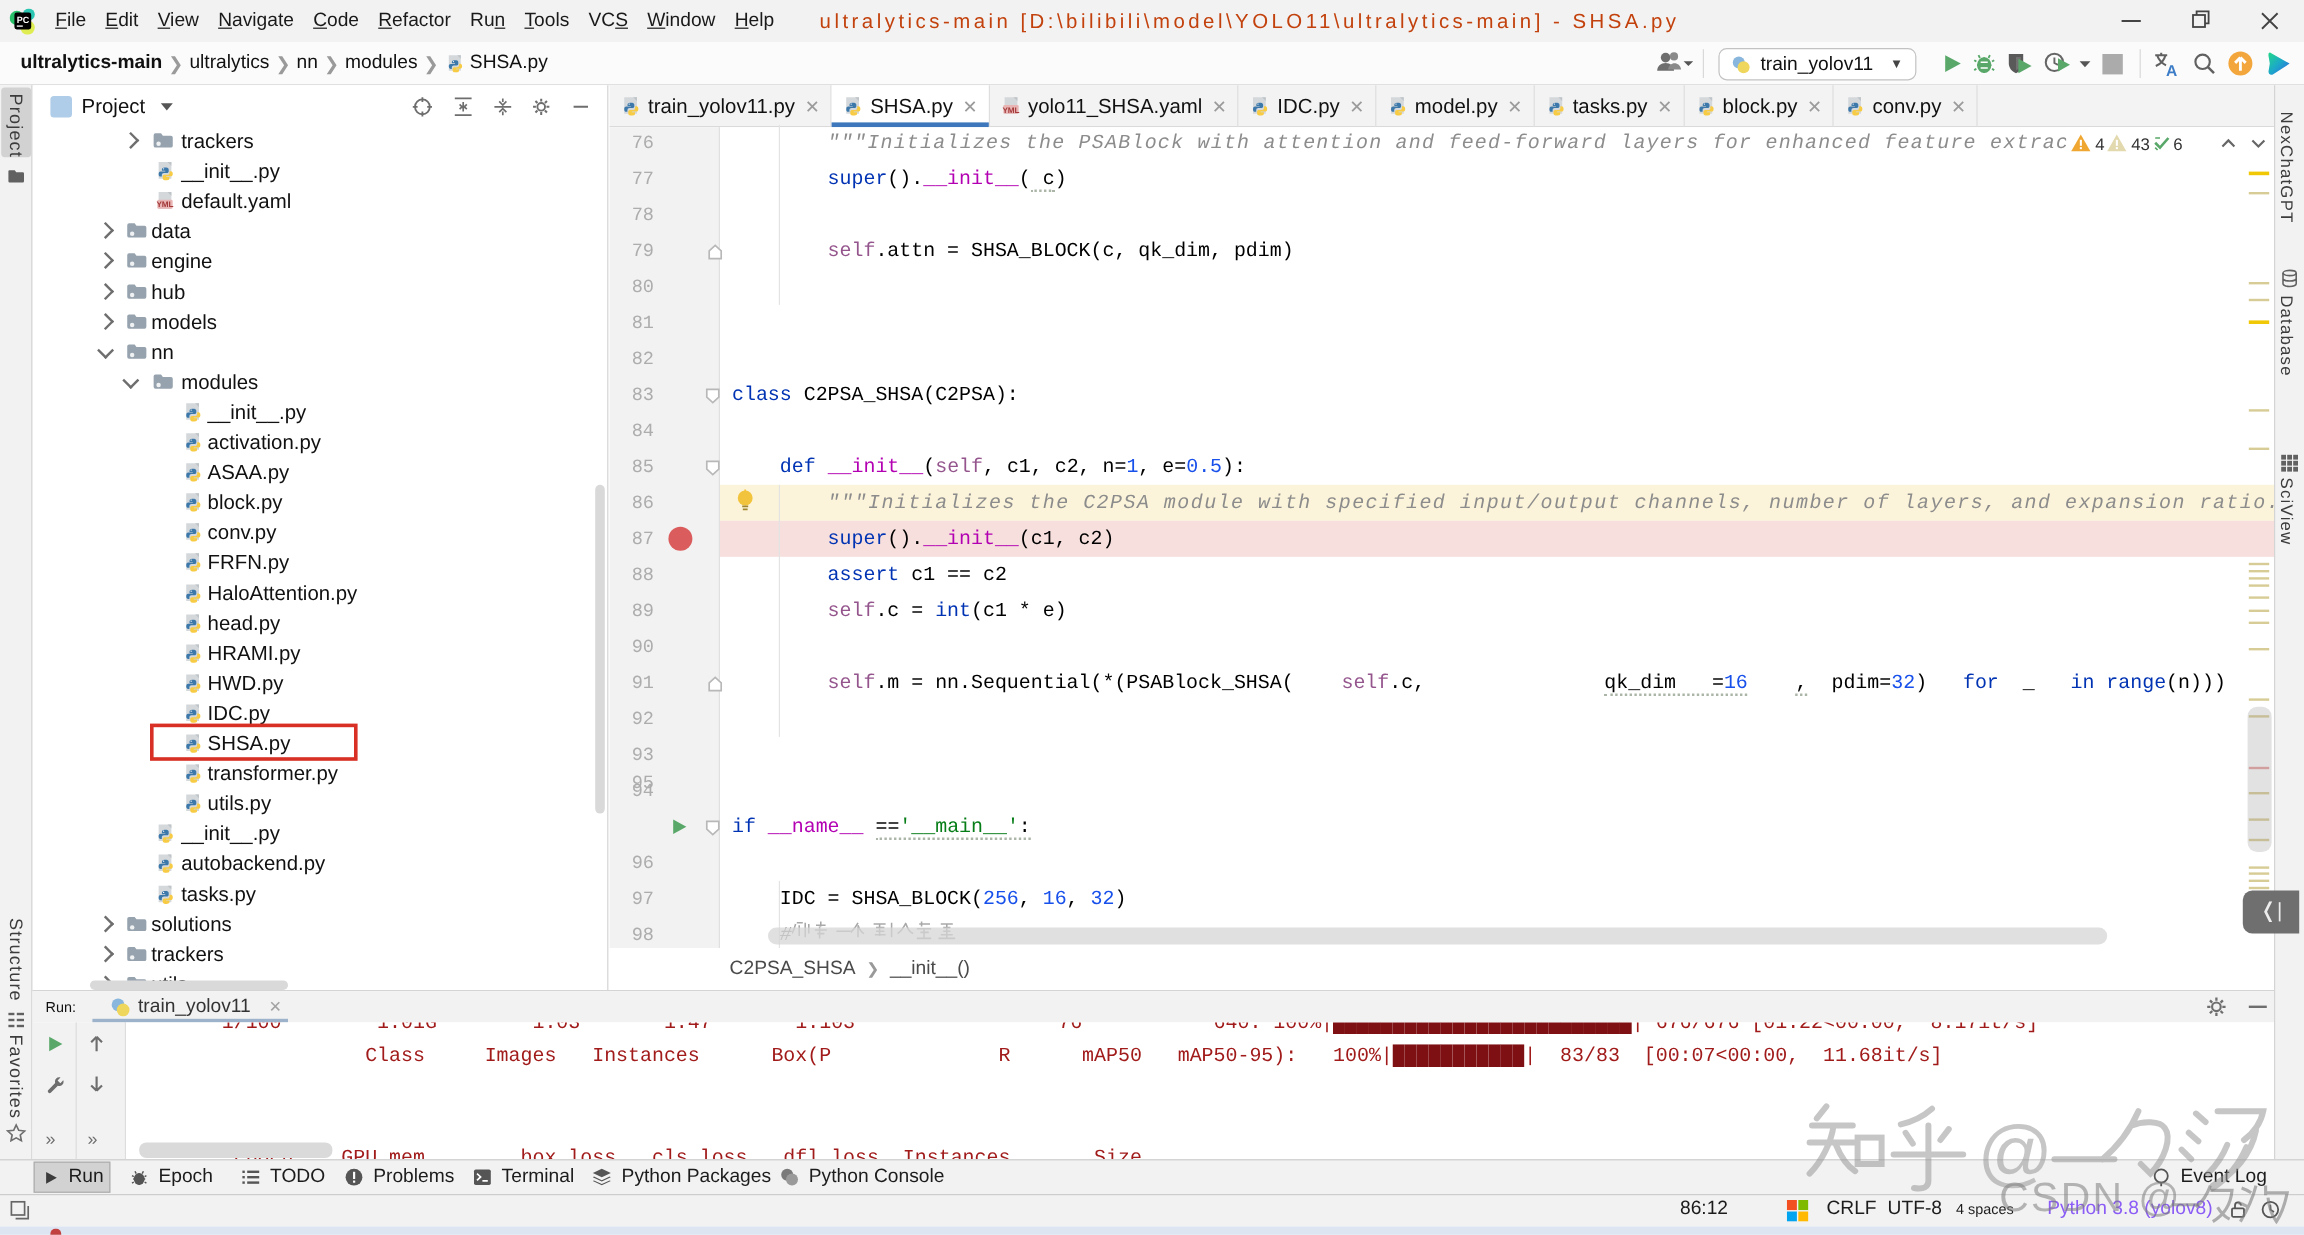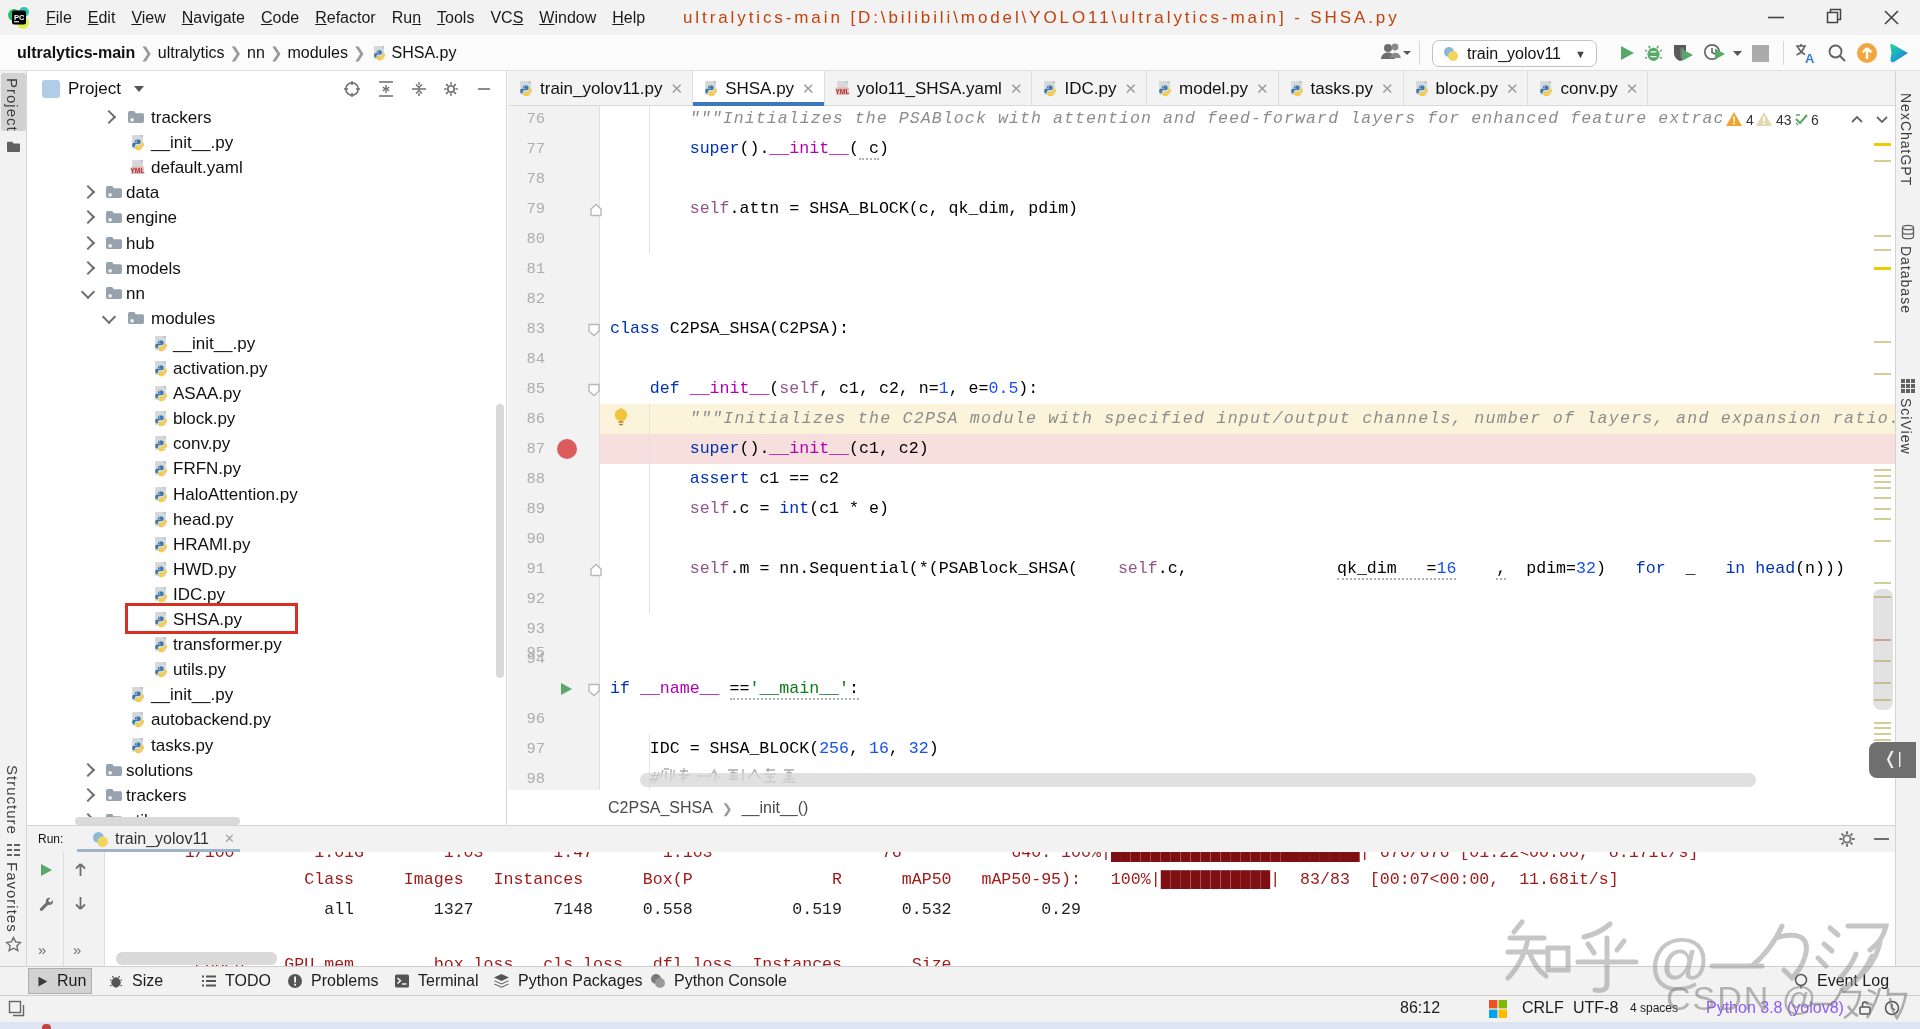--- a/index.html
+++ b/index.html
@@ -397,21 +397,21 @@
   </svg>
 <div class="cl" style="top:104px;width:1112px;overflow:hidden">        <span class="doc" style="letter-spacing:1.05px">"""Initializes the PSABlock with attention and feed-forward layers for enhanced feature extraction."""</span></div>
 <div class="cl" style="top:134px;">        <span class="kw">super</span>().<span class="dd">__init__</span>(<span class="sq"> c</span>)</div>
 <div class="cl" style="top:194px;">        <span class="sf">self</span>.attn = SHSA_BLOCK(c, qk_dim, pdim)</div>
 <div class="cl" style="top:314px;"><span class="kw">class</span> C2PSA_SHSA(C2PSA):</div>
 <div class="cl" style="top:374px;">    <span class="kw">def</span> <span class="dd">__init__</span>(<span class="sf">self</span>, c1, c2, n=<span class="nm">1</span>, e=<span class="nm">0.5</span>):</div>
 <div class="cl" style="top:404px;width:1285px;overflow:hidden">        <span class="doc" style="letter-spacing:1.25px">"""Initializes the C2PSA module with specified input/output channels, number of layers, and expansion ratio."""</span></div>
 <div class="cl" style="top:434px;">        <span class="kw">super</span>().<span class="dd">__init__</span>(c1, c2)</div>
 <div class="cl" style="top:464px;">        <span class="kw">assert</span> c1 == c2</div>
 <div class="cl" style="top:494px;">        <span class="sf">self</span>.c = <span class="kw">int</span>(c1 * e)</div>
-<div class="cl" style="top:554px;">        <span class="sf">self</span>.m = nn.Sequential(*(PSABlock_SHSA(    <span class="sf">self</span>.c,               <span class="sq">qk_dim   =<span class="nm">16</span></span>    <span class="sq">,</span>  pdim=<span class="nm">32</span>)   <span class="kw">for</span>  _   <span class="kw">in</span> <span class="kw">head</span>(n)))</div>
+<div class="cl" style="top:554px;">        <span class="sf">self</span>.m = nn.Sequential(*(PSABlock_SHSA(    <span class="sf">self</span>.c,               <span class="sq">qk_dim   =<span class="nm">16</span></span>    <span class="sq">,</span>  pdim=<span class="nm">32</span>)   <span class="kw">for</span>  _   <span class="kw">in</span> <span class="kw">range</span>(n)))</div>
 <div class="cl" style="top:674px;"><span class="kw">if</span> <span class="dd">__name__</span> <span class="sq">==<span class="st">'__main__'</span>:</span></div>
 <div class="cl" style="top:734px;">    IDC = SHSA_BLOCK(<span class="nm">256</span>, <span class="nm">16</span>, <span class="nm">32</span>)</div>
 <div class="cl" style="top:764px;">    <span class="doc">#</span></div>
 <svg class="a" style="left:660px;top:766px;opacity:.75" width="150" height="20" viewBox="0 0 150 20">
 <g stroke="#8C8C8C" stroke-width="1.3" fill="none">
 <path d="M3 4c-1 4-2 6-3 8M4 3h5M6 5v9M11 3v12M14 4v8"></path>
 <path d="M20 5h8M24 2v4M19 9h10M21 12h6M23 6v10"></path>
 <path d="M37 10h12"></path>
 <path d="M55 3c-2 4-4 6-6 8M55 5c1 3 3 6 5 7M55 6v9"></path>
 <path d="M68 4h10M70 7h7M70 10h7M69 13h9M73 4v10M83 3v12"></path>
@@ -522,38 +522,37 @@
   </svg>
 <svg class="a" style="left:72px;top:895px" width="17" height="17" viewBox="0 0 17 17">
     <path d="M8.5 2v12M8.5 14L4 9.5M8.5 14l4.5-4.5" stroke="#6E6E6E" stroke-width="1.8" fill="none"></path>
   </svg>
 <div class="a" style="left:38px;top:941px;font-size:15px;color:#6E6E6E;letter-spacing:1px">»</div>
 <div class="a" style="left:73px;top:941px;font-size:15px;color:#6E6E6E;letter-spacing:1px">»</div>
 <div class="a" style="left:105px;top:852px;width:1790px;height:114px;background:#fff;overflow:hidden"></div>
 <div class="a" style="left:105px;top:852px;width:1790px;height:114px;overflow:hidden">
     <div class="a mono" style="left:30px;top:-14px;height:30px;line-height:30px;color:#A11B1B">     1/100        1.01G        1.03       1.47       1.103                 76           640: 100%|<span style="color:#7E0F12">█████████████████████████</span>| 676/676 [01:22&lt;00:00,  8.17it/s]</div>
     <div class="a mono" style="left:30px;top:13px;height:30px;line-height:30px;color:#A11B1B">                 Class     Images   Instances      Box(P              R      mAP50   mAP50-95):   100%|<span style="color:#7E0F12">███████████</span>|  83/83  [00:07&lt;00:00,  11.68it/s]</div>
-    <div class="a mono" style="left:30px;top:43px;height:30px;line-height:30px;color:#1f1f1f">                   all        1327        7148     0.558          0.519      0.532         0.29</div>
     <div class="a mono" style="left:30px;top:98px;height:30px;line-height:30px;color:#A11B1B">      Epoch    GPU_mem        box_loss   cls_loss   dfl_loss  Instances       Size</div>
   </div>
 <div class="a" style="left:116px;top:952px;width:161px;height:13px;background:#DADADA;border-radius:6px;z-index:6"></div>
 <div class="a" style="left:0;top:966px;width:1920px;height:29px;background:#F2F2F2;border-top:1px solid #CDCDCD"></div>
 <div class="a" style="left:28px;top:968px;width:64px;height:26px;background:#D2D2D2;border:1px solid #ADADAD"></div>
 <div class="a sbitem" style="left:36px;top:967px;height:28px">
     <svg width="13" height="13" viewBox="0 0 16 16">
       <path d="M3 2l11 6-11 6z" fill="#3b3b3b"></path>
     </svg>
     <span style="margin-left:8px">Run</span>
   </div>
 <div class="a sbitem" style="left:108px;top:967px;height:28px">
     <svg width="16" height="16" viewBox="0 0 16 16">
       <ellipse cx="8" cy="9.5" rx="4.5" ry="5" fill="#555"></ellipse>
       <path d="M3 9.5h10M8 4.5v10M5.5 5 4.5 3M10.5 5 11.5 3M3.5 7.5 2 6.7M12.5 7.5 14 6.7M3.5 12 2 13M12.5 12 14 13" stroke="#555" stroke-width="1.2" fill="none"></path>
     </svg>
-    <span style="margin-left:8px">Size</span>
+    <span style="margin-left:8px">Epoch</span>
   </div>
 <div class="a sbitem" style="left:201px;top:967px;height:28px">
     <svg width="16" height="16" viewBox="0 0 16 16">
       <g fill="#555">
         <rect x="1" y="2.5" width="2" height="2"></rect>
         <rect x="5" y="2.5" width="10" height="2"></rect>
         <rect x="1" y="7" width="2" height="2"></rect>
         <rect x="5" y="7" width="10" height="2"></rect>
         <rect x="1" y="11.5" width="2" height="2"></rect>
         <rect x="5" y="11.5" width="10" height="2"></rect>

